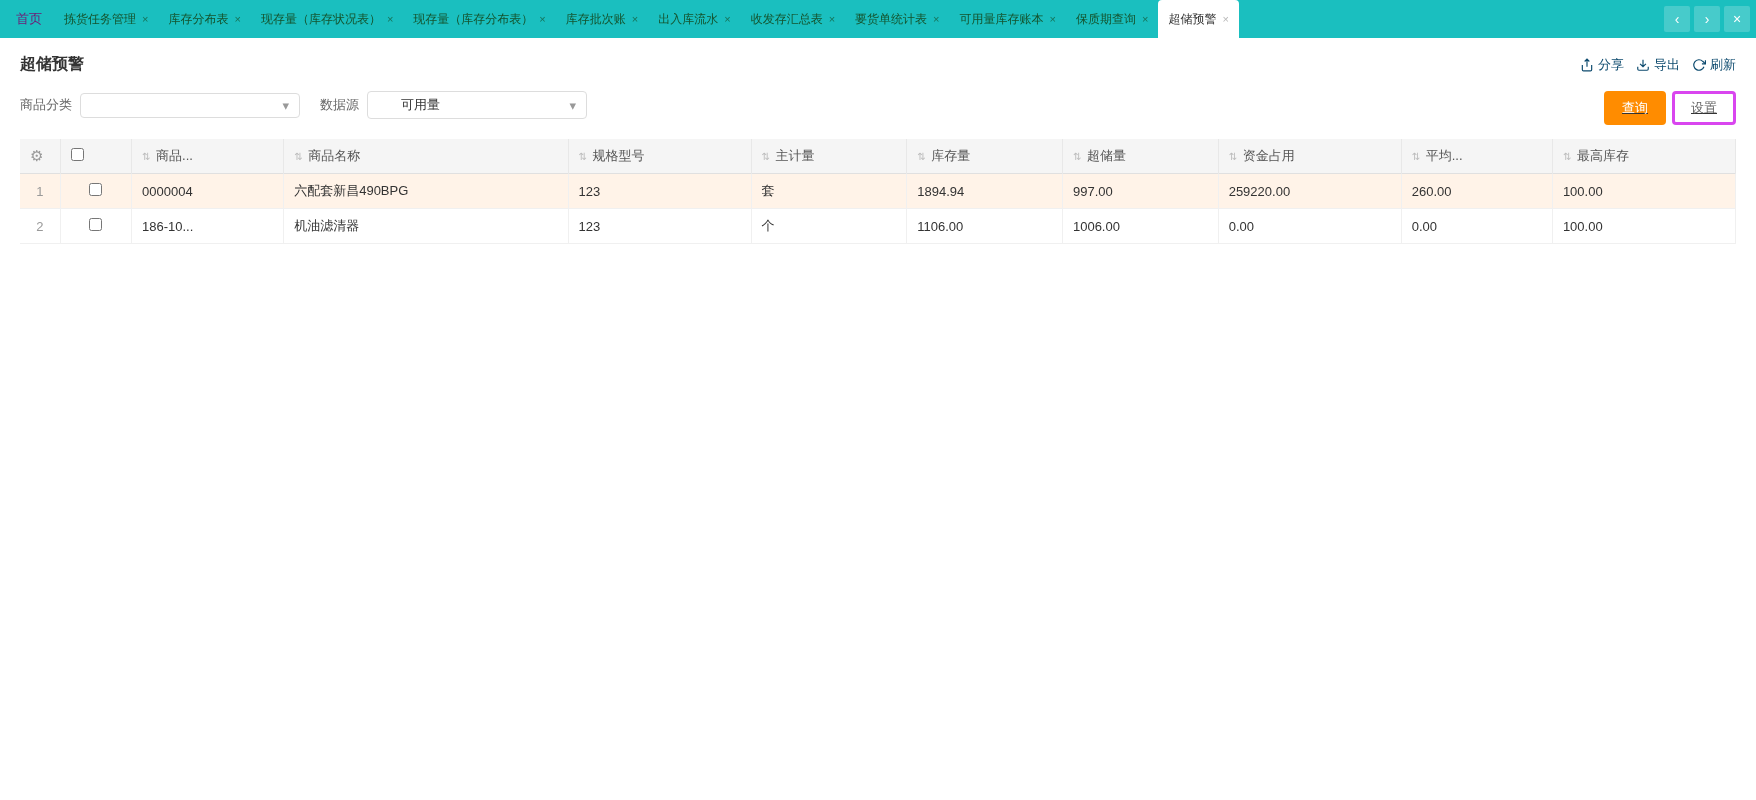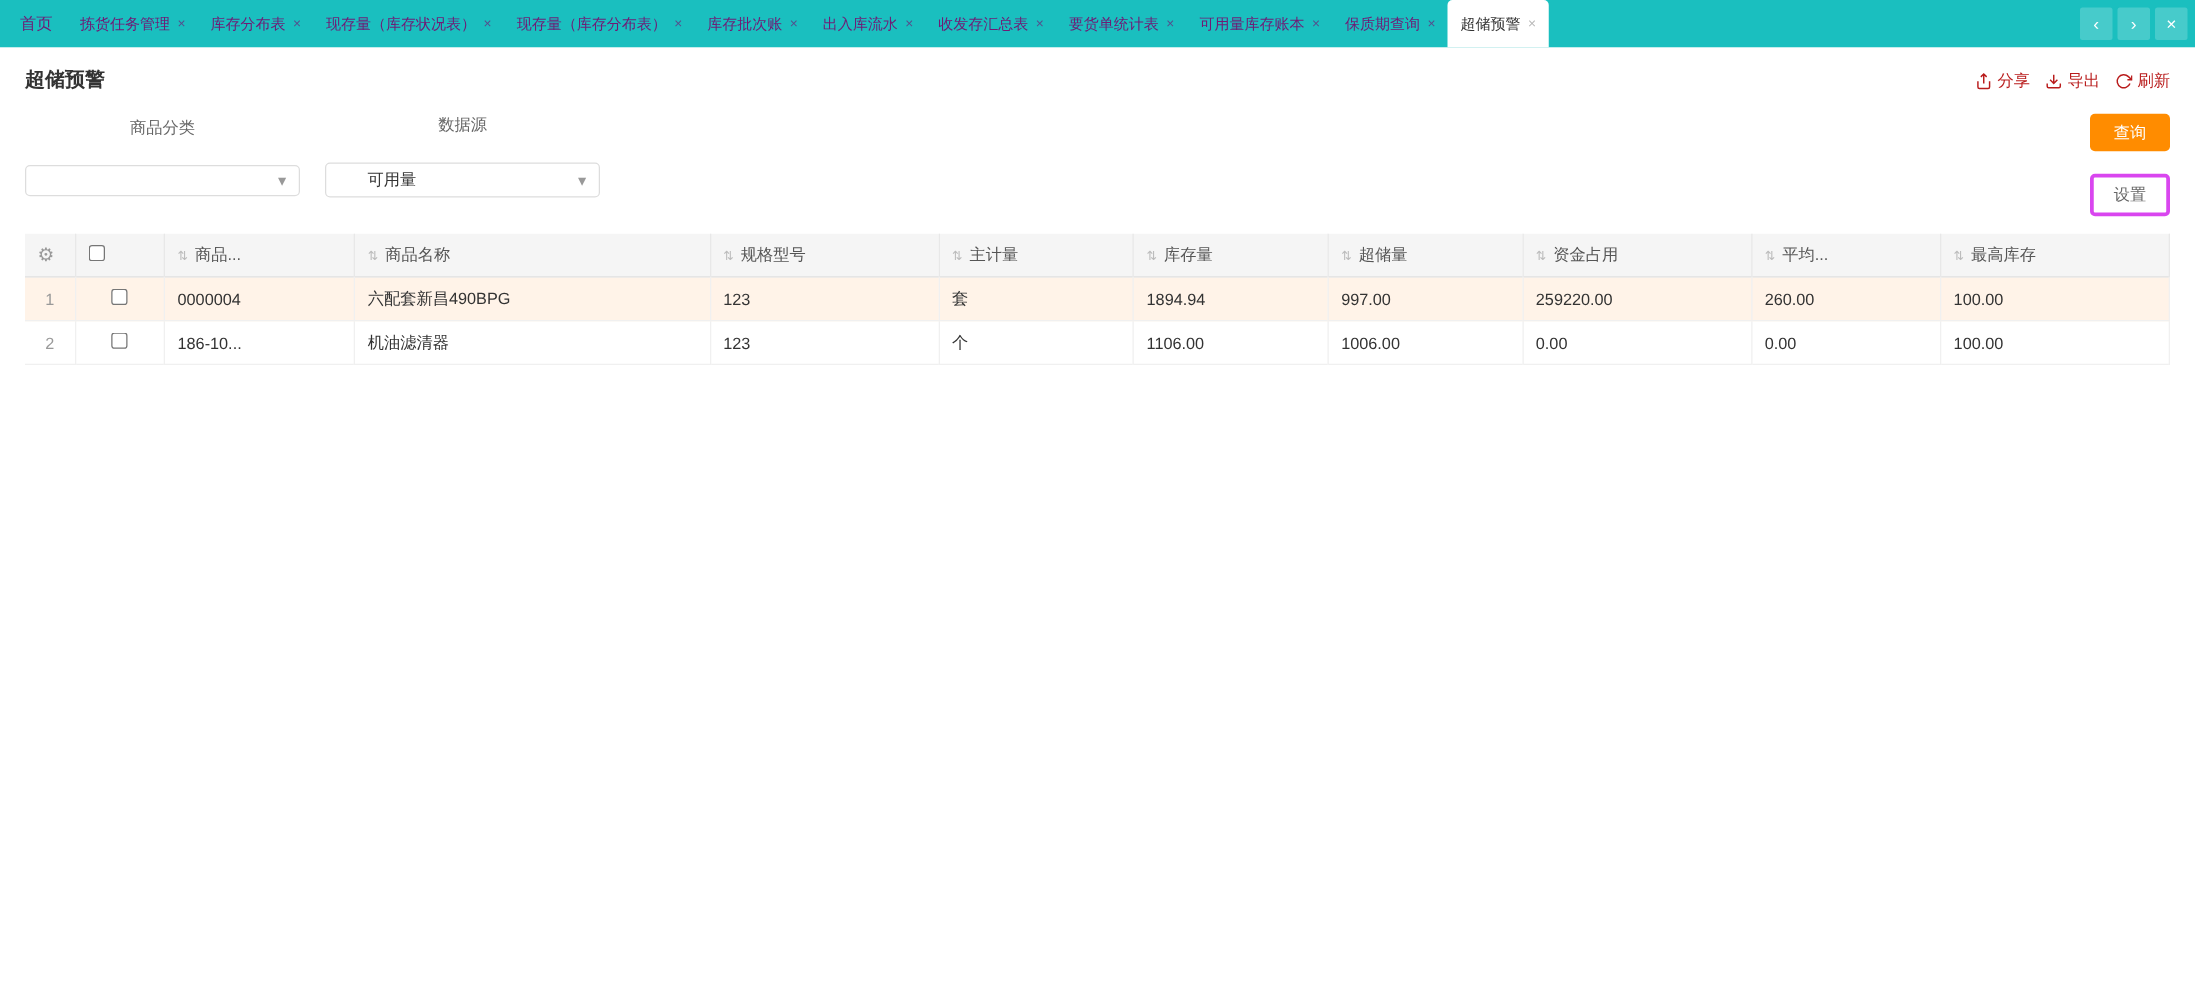--- a/index.html
+++ b/index.html
@@ -12,21 +12,21 @@
       background: #1abfbf;
       height: 38px;
       padding: 0 4px;
       overflow: hidden;
     }
     .nav-tab {
       display: flex;
       align-items: center;
       padding: 0 10px;
       height: 38px;
-      color: #701a75;
+      color: #14532d;
       font-size: 12px;
       white-space: nowrap;
       cursor: pointer;
       position: relative;
     }
     .nav-tab.active {
       background: #fff;
       color: #333;
       border-radius: 4px 4px 0 0;
     }
@@ -84,29 +84,28 @@
     }
     .header-actions {
       display: flex;
       align-items: center;
       gap: 12px;
     }
     .action-link {
       display: flex;
       align-items: center;
       gap: 4px;
-      color: #b91c1c;
+      color: #0c4a6e;
       font-size: 13px;
       cursor: pointer;
     }
     .filter-item {
       display: flex;
       align-items: center;
-      gap: 21px;
-      flex-direction: column;
+      gap: 8px;
     }
     .filter-label {
       color: #666;
       font-size: 13px;
       white-space: nowrap;
     }
     .filter-select {
       display: flex;
       align-items: center;
       border: 1px solid #ddd;
@@ -137,22 +136,23 @@
       border: 3px solid #d946ef;
       border-radius: 4px;
       padding: 5px 16px;
       font-size: 13px;
       cursor: pointer;
     }
 
     .filter-buttons {
       margin-left: auto;
       display: flex;
-      flex-direction: column;
-      gap: 18px;
+      flex-direction: row;
+      gap: 6px;
+      text-decoration: underline;
     }
 
     
     .data-table {
       width: 100%;
       border-collapse: collapse;
       font-size: 13px;
     }
     .data-table thead tr {
       background: #f5f5f5;

